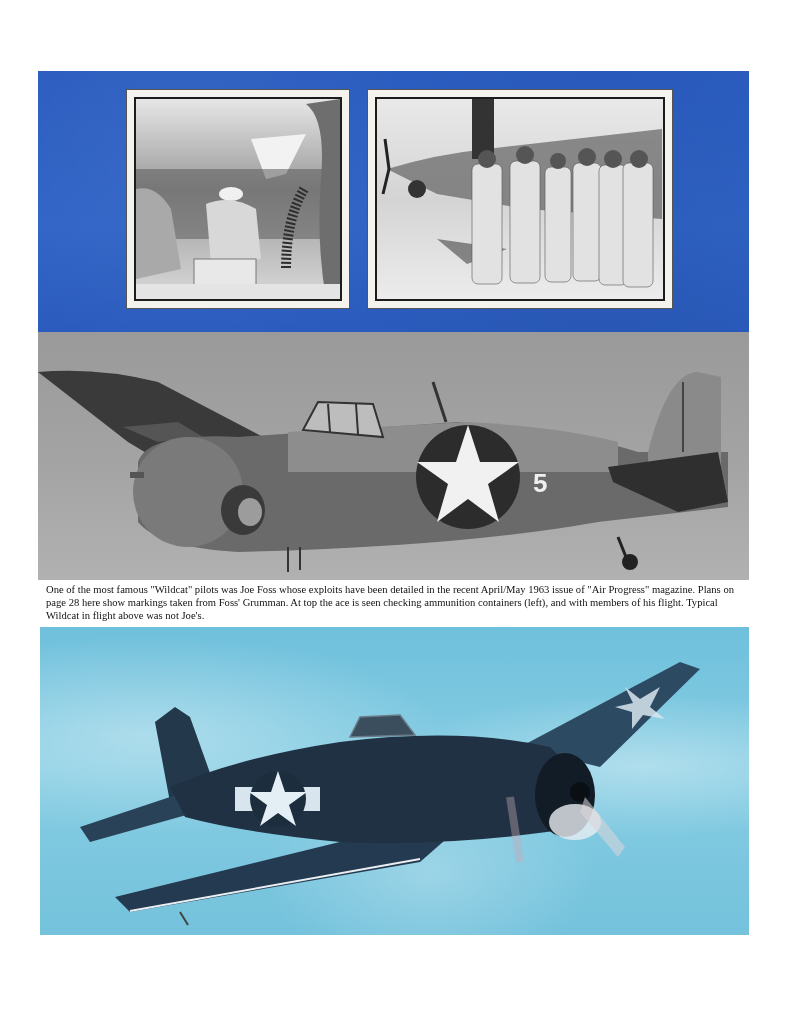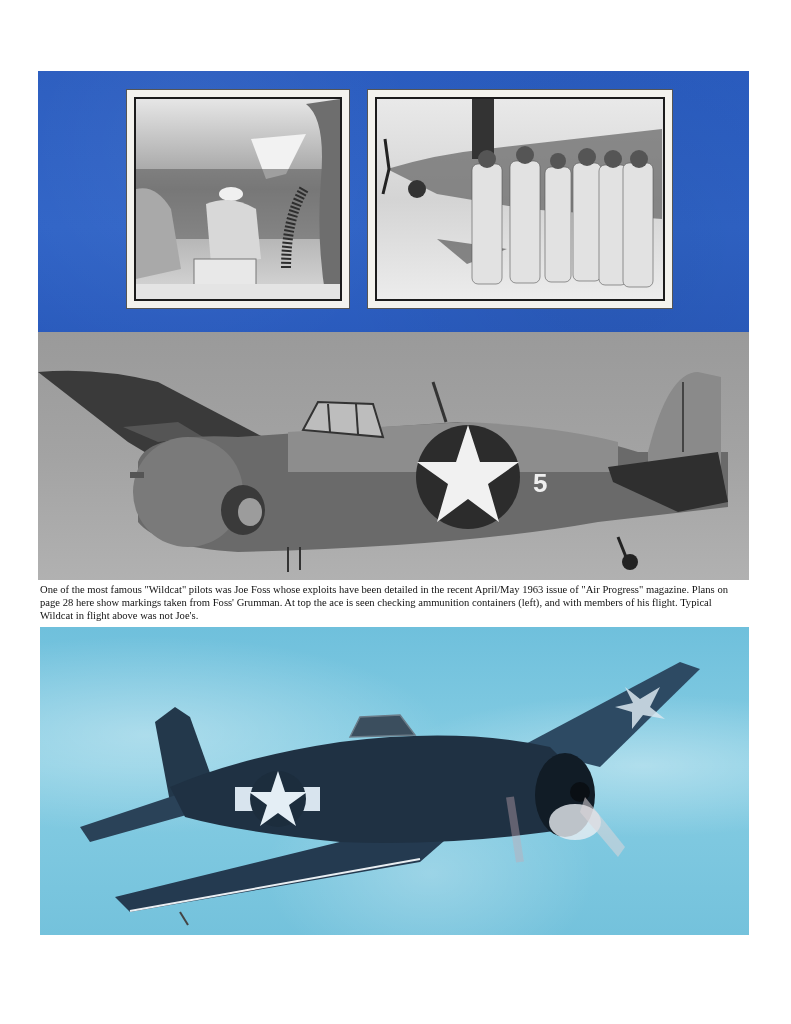--- a/index.html
+++ b/index.html
@@ -24,21 +24,21 @@
   }
   .frame-left { left: 127px; top: 90px; width: 222px; height: 218px; }
   .frame-right { left: 368px; top: 90px; width: 304px; height: 218px; }
 
   .grey-photo {
     position: absolute; left: 38px; top: 332px; width: 711px; height: 248px;
     background: linear-gradient(180deg, #9a9a9a 0%, #a3a3a3 50%, #b1b1b1 100%);
     overflow: hidden;
   }
   .caption {
-    position: absolute; left: 40px; top: 583px; width: 700px;
+    position: absolute; left: 46px; top: 583px; width: 700px;
     font-size: 10.6px; line-height: 13px; color: #111;
   }
   .color-photo {
     position: absolute; left: 40px; top: 627px; width: 709px; height: 308px;
     overflow: hidden;
     background:
       radial-gradient(ellipse at 15% 35%, rgba(255,255,255,0.35) 0, transparent 35%),
       radial-gradient(ellipse at 85% 45%, rgba(255,255,255,0.35) 0, transparent 30%),
       radial-gradient(ellipse at 55% 80%, rgba(255,255,255,0.25) 0, transparent 30%),
       linear-gradient(180deg, #6fc0dc 0%, #86cde3 45%, #74c2dc 100%);

